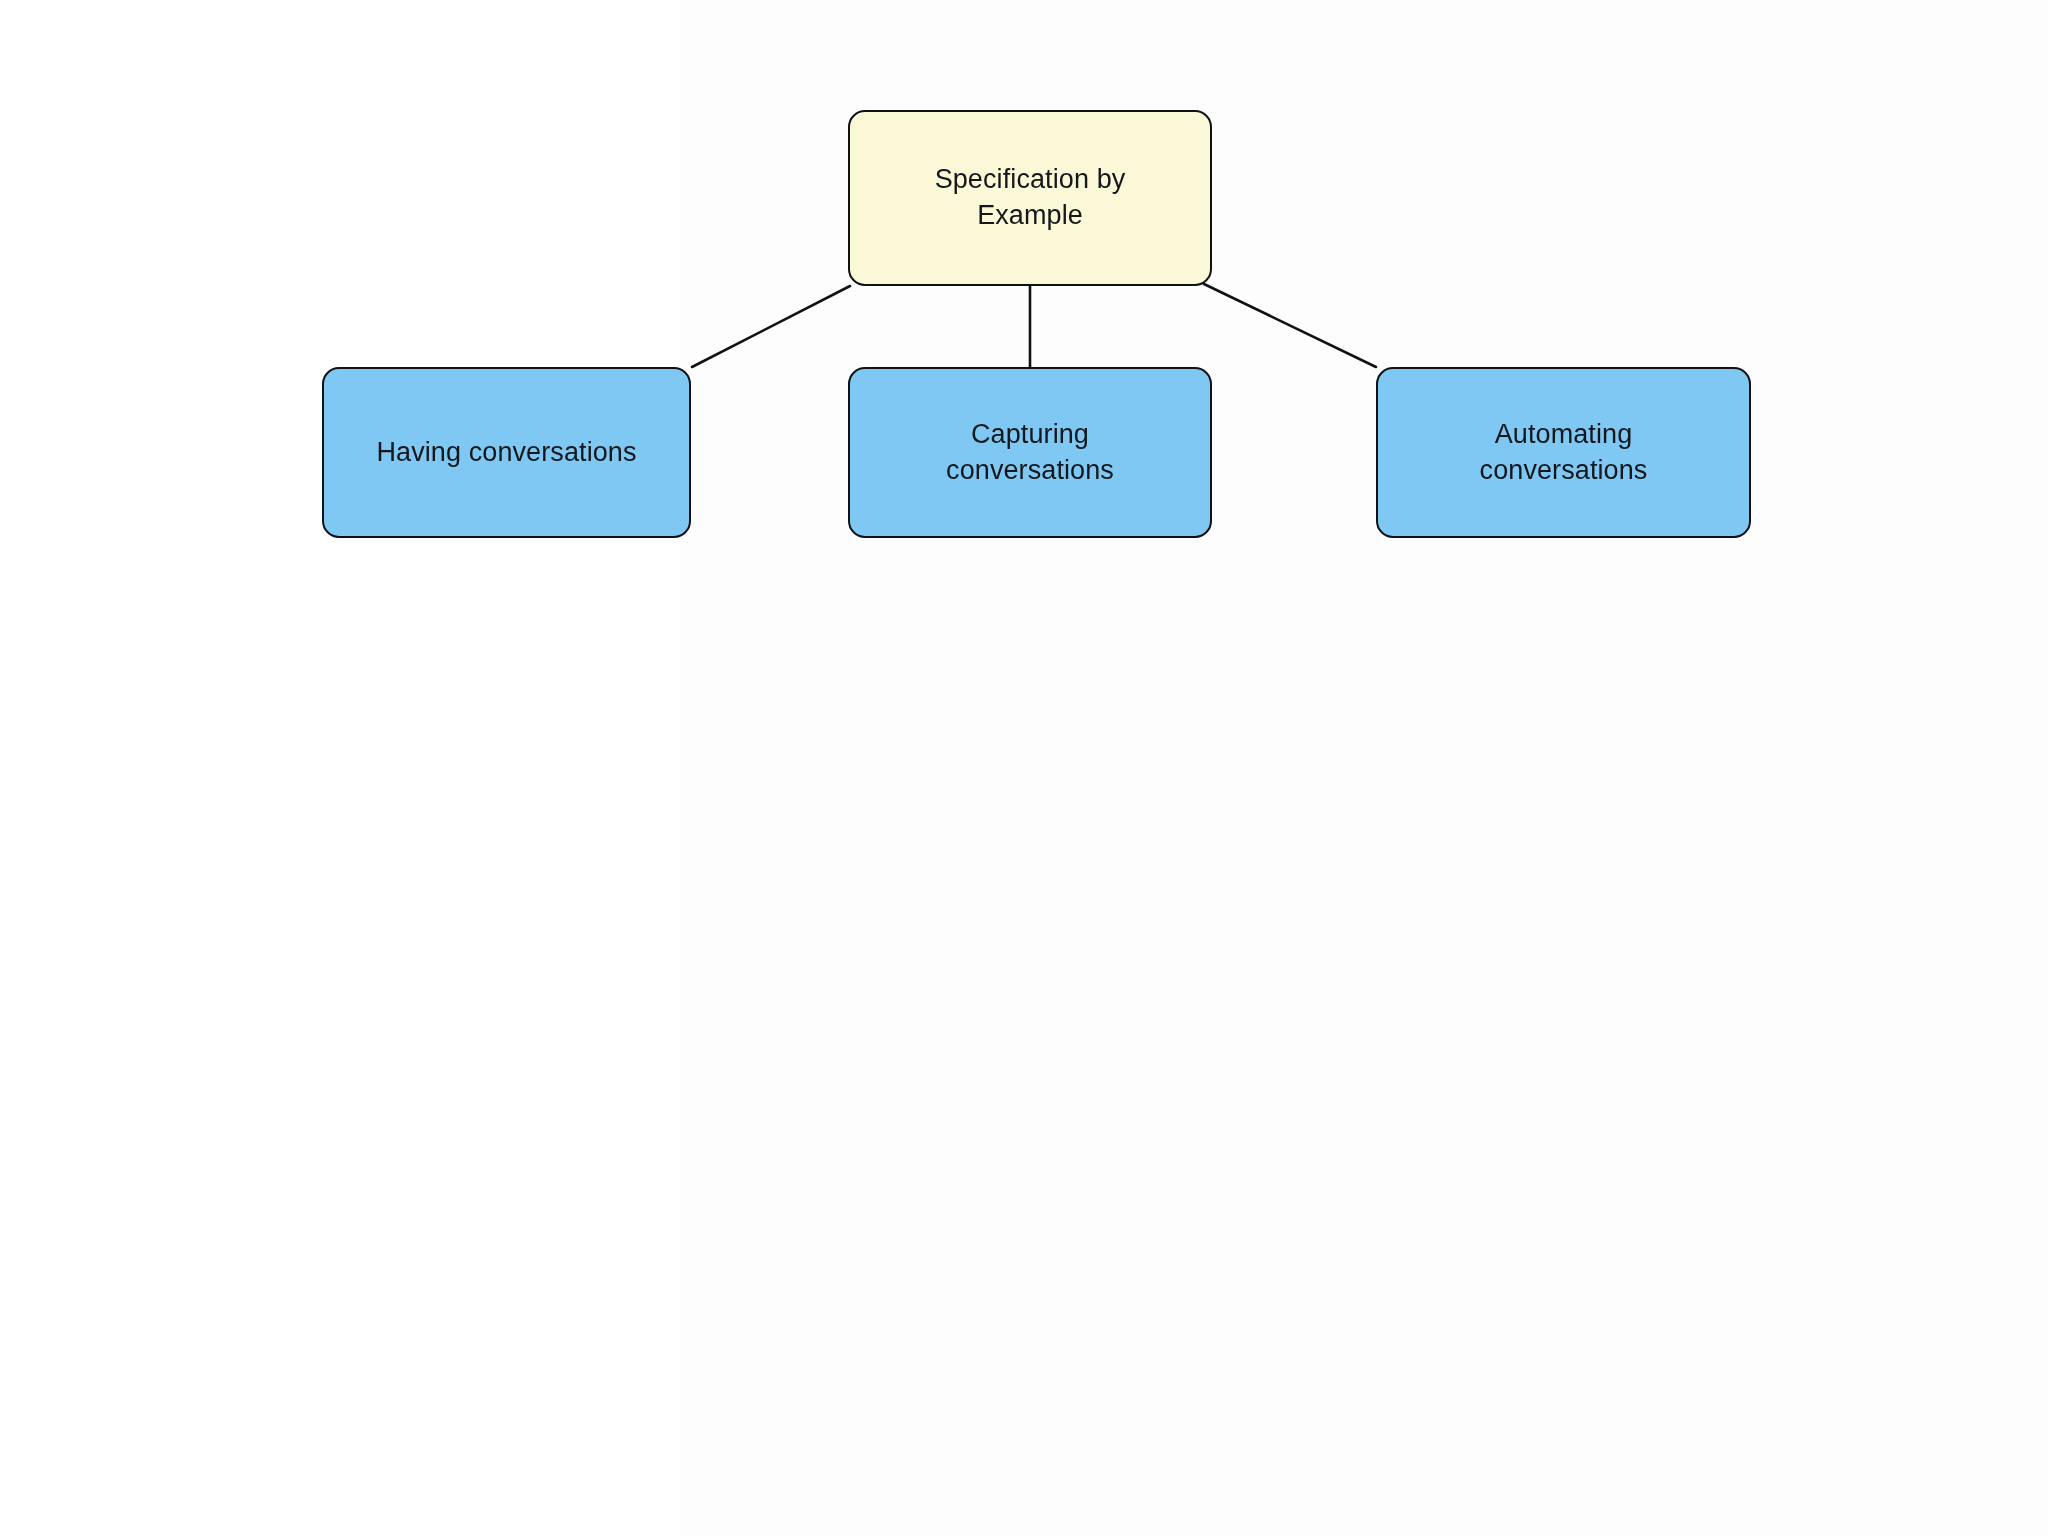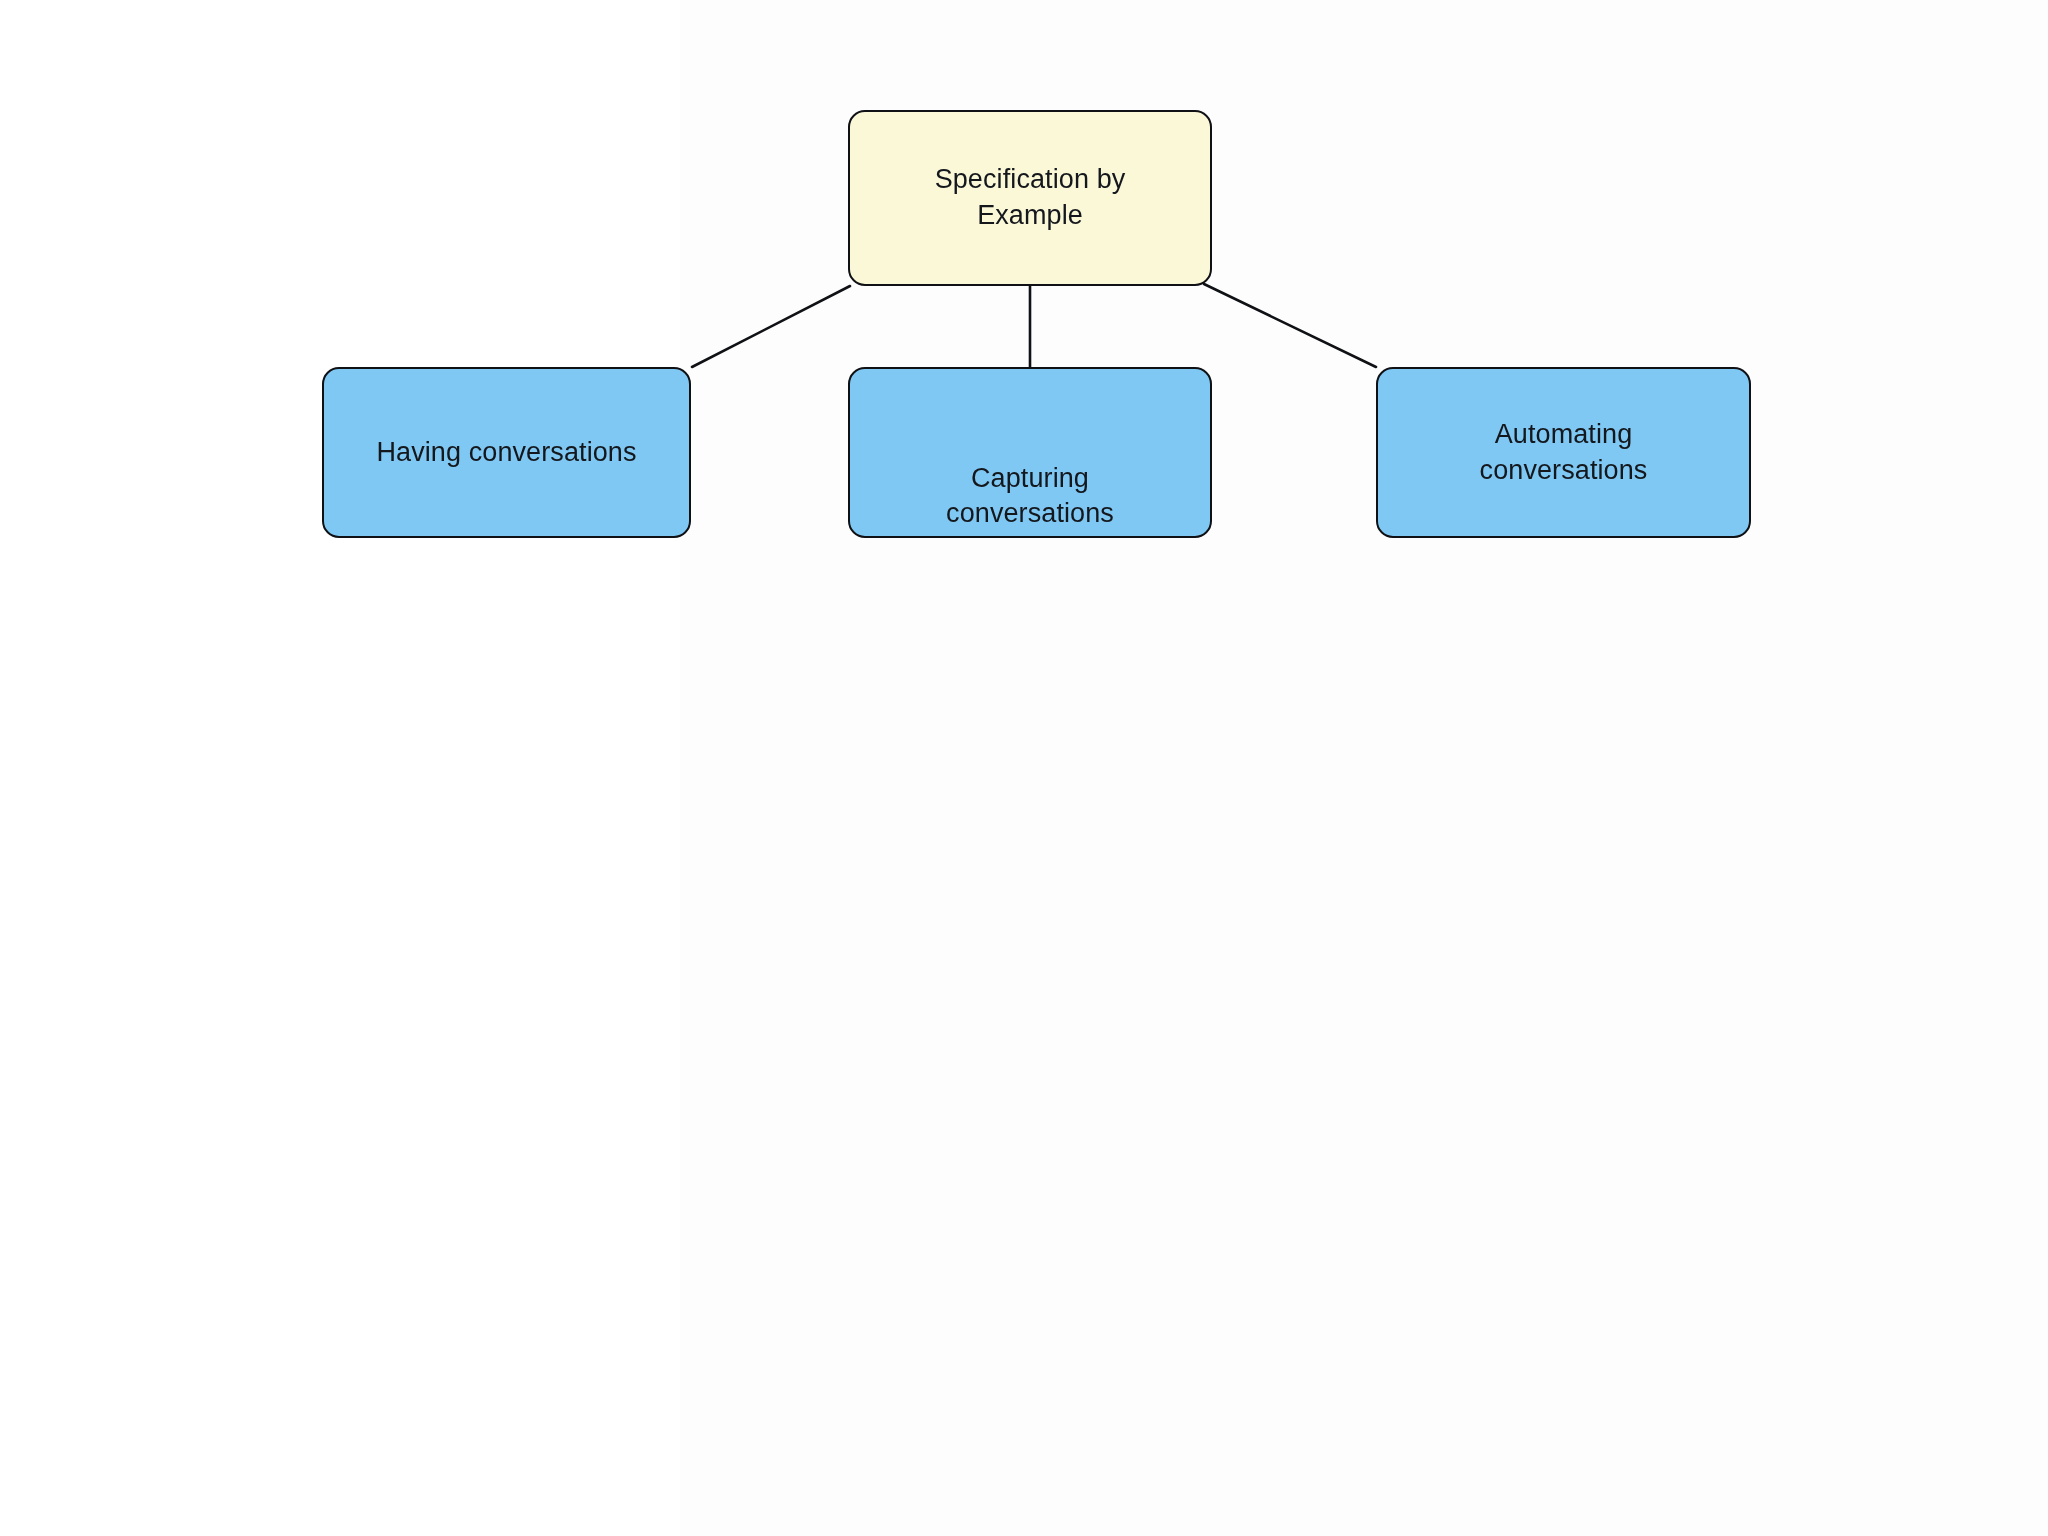--- a/index.html
+++ b/index.html
@@ -66,21 +66,21 @@
     background: #fbf8d8;
   }
 
   .node-child {
     top: 367px;
     height: 171px;
     background: #7fc8f3;
   }
 
   .node-left   { left: 322px;  width: 369px; }
-  .node-middle { left: 848px;  width: 364px; align-items: flex-end; }
+  .node-middle { left: 848px;  width: 364px; }
   .node-right  { left: 1376px; width: 375px; }
 </style>
 </head>
 <body>
 
 <div id="canvas">
 
   <div class="panel-tint"></div>
 
   <svg id="edges" viewBox="0 0 2048 1536" xmlns="http://www.w3.org/2000/svg">

